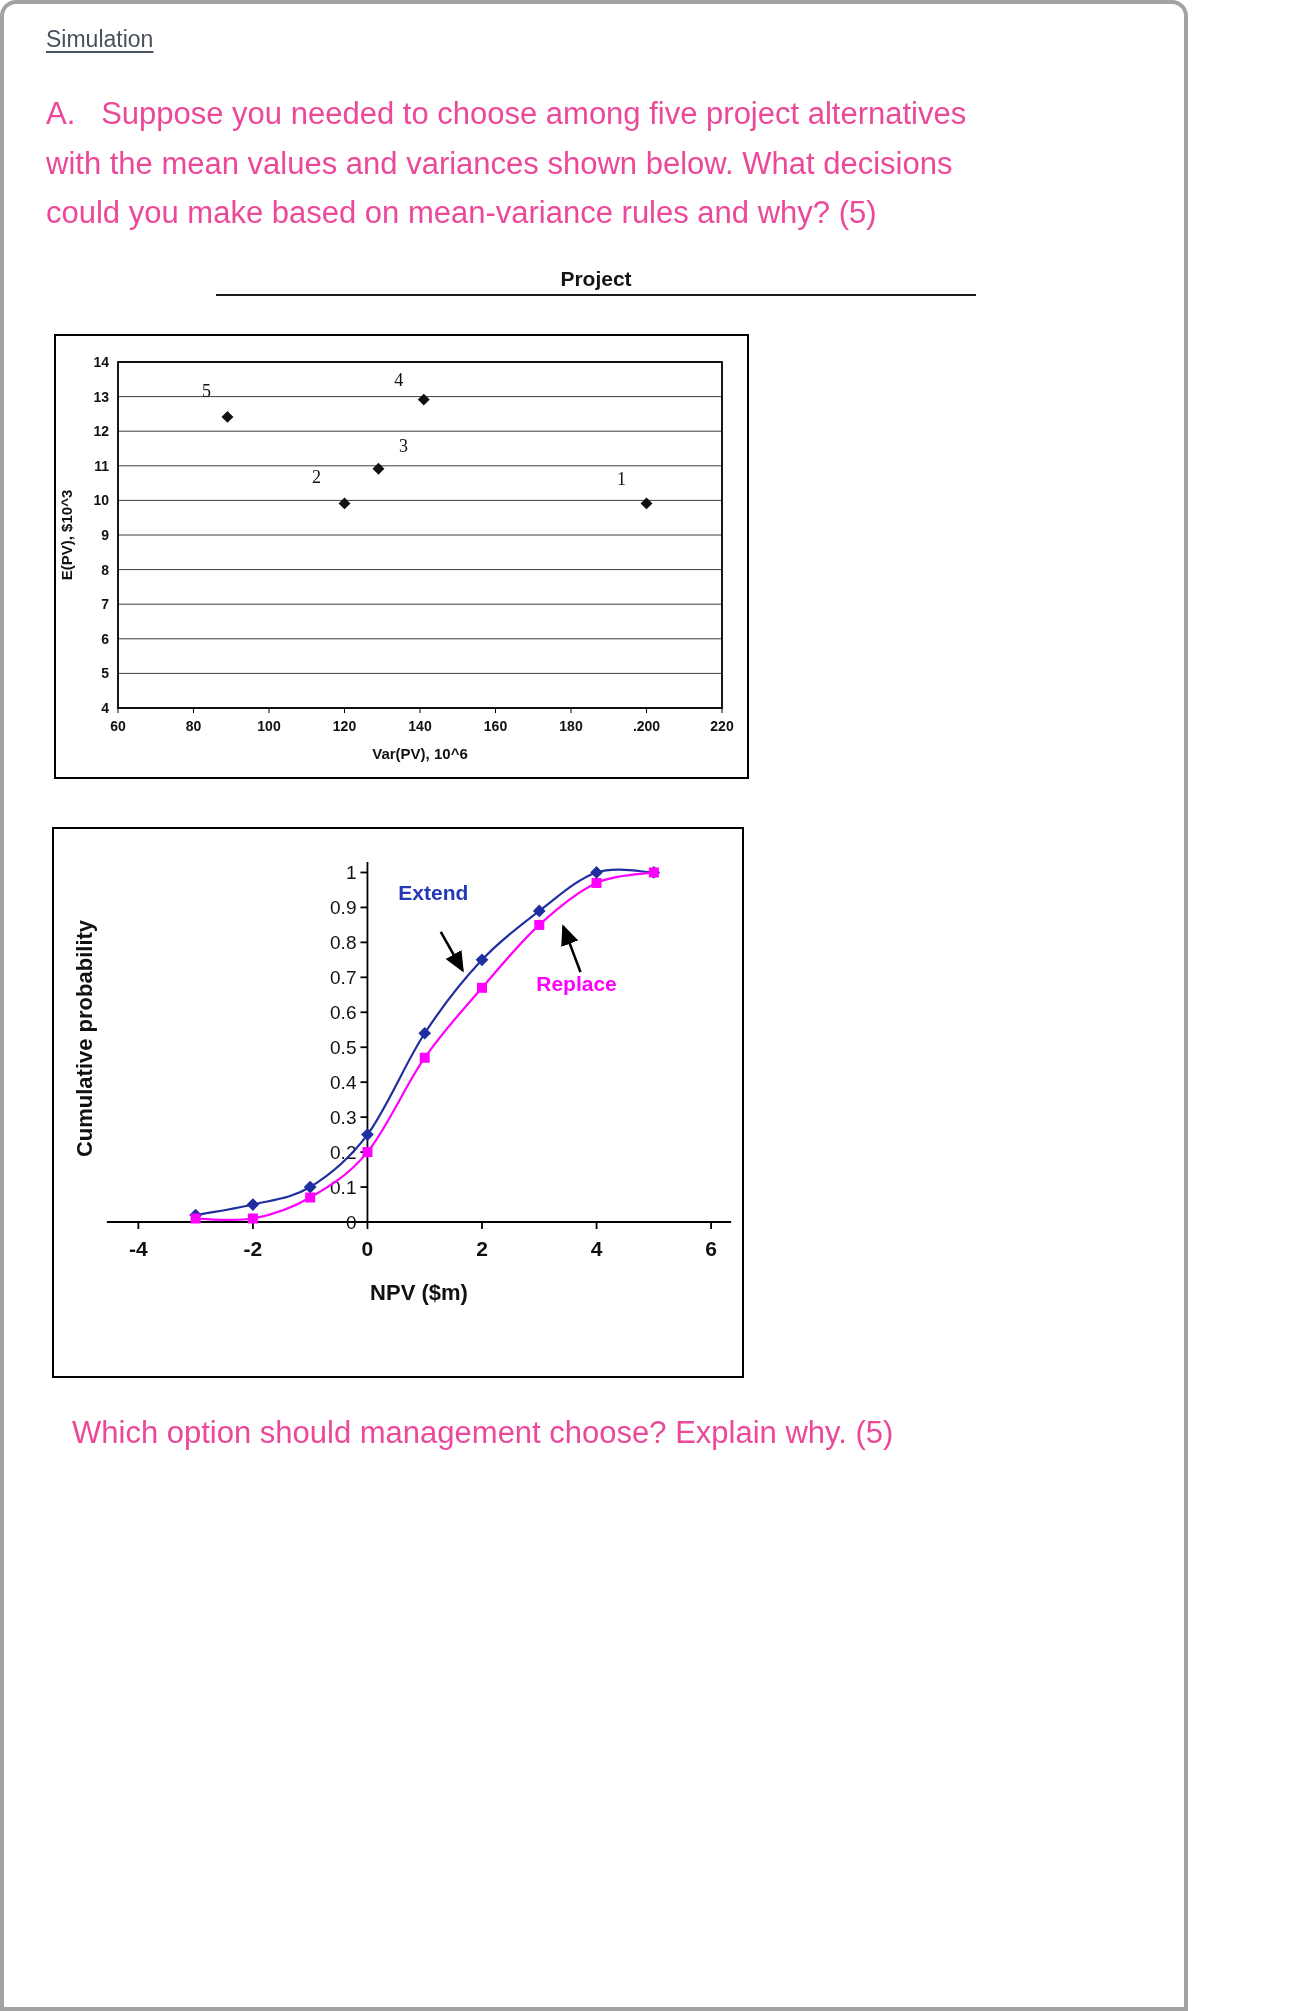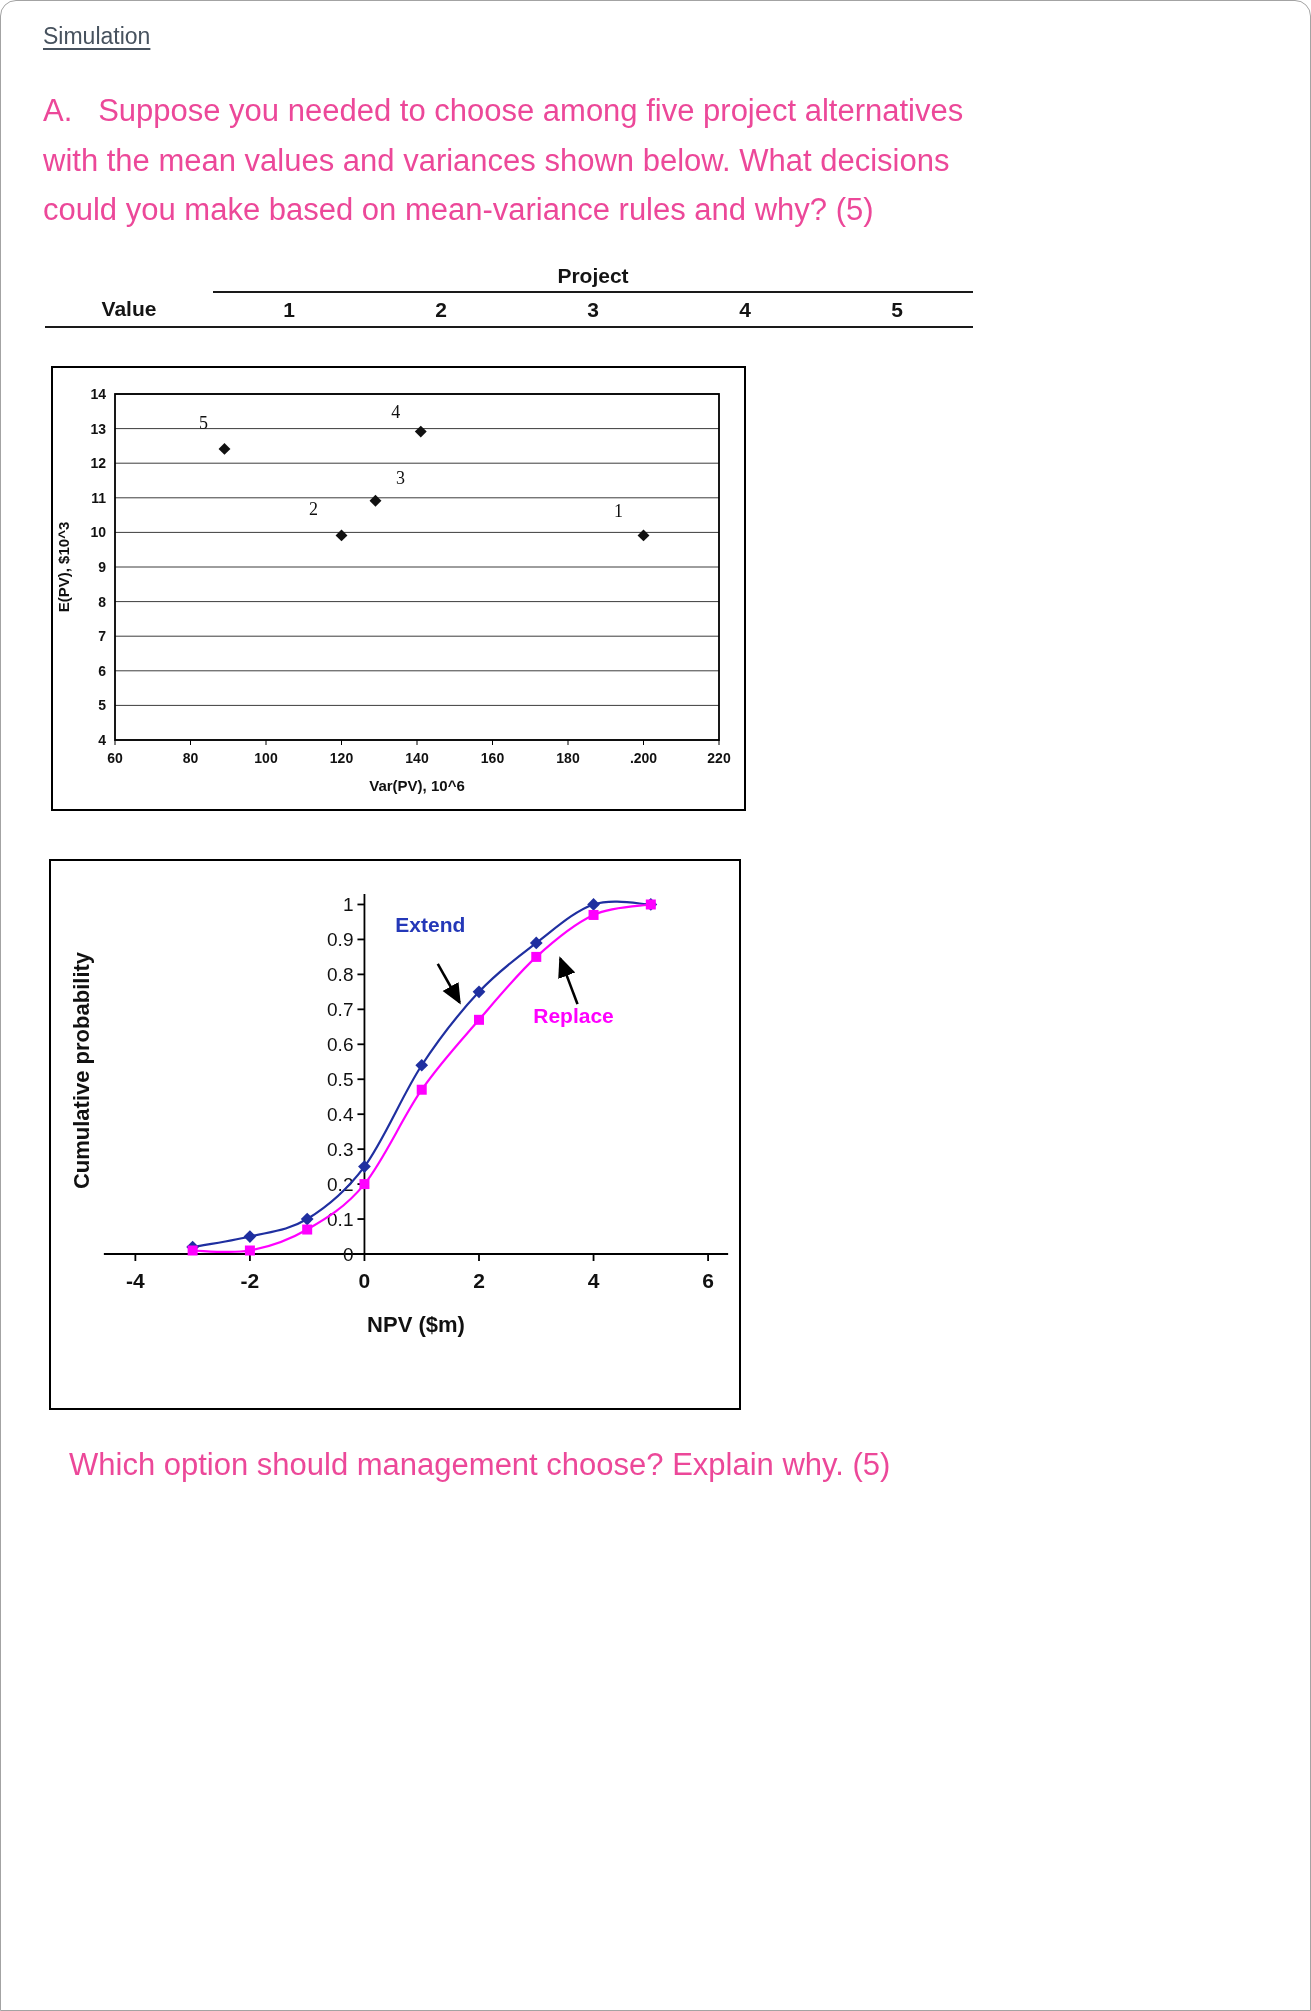--- a/index.html
+++ b/index.html
@@ -2,24 +2,24 @@
 <html><head>
 <meta charset="utf-8">
 <style>
   * { box-sizing: border-box; margin: 0; padding: 0; }
   html, body { background: #ffffff; }
   body {
     font-family: "Liberation Sans", sans-serif;
     color: #4a5560;
   }
   .card {
-    width: 1311px;
+    width: 1188px;
     min-height: 2011px;
     background: #ffffff;
-    border: 1px solid #a3a3a3;
+    border: 4px solid #a3a3a3;
     border-radius: 16px 16px 0 0;
     padding: 22px 24px 60px 42px;
     overflow: hidden;
   }
   .title {
     font-size: 23px;
     font-weight: 400;
     color: #47525e;
     text-decoration: underline;
     text-underline-offset: 4px;
@@ -88,28 +88,20 @@
       <col style="width:152px">
         <col style="width:152px">
         <col style="width:152px">
         <col style="width:152px">
         <col style="width:152px">
     </colgroup>
     <thead>
       <tr>
         <td></td>
         <td class="group-cell" colspan="5">Project</td>
-      </tr>
-      <tr class="colhead">
-        <th>Value</th>
-        <th>1</th>
-        <th>2</th>
-        <th>3</th>
-        <th>4</th>
-        <th>5</th>
       </tr>
     </thead>
     <tbody>
     </tbody>
   </table>
 
   <div class="chart-frame chart1"><svg viewBox="0 0 691 441" width="100%" height="100%">
         <line x1="62" x2="666" y1="26" y2="26" stroke="#3c3c3c" stroke-width="1"></line>
         <text x="53" y="31" text-anchor="end" font-size="14" font-weight="bold" font-family="&quot;Liberation Sans&quot;, sans-serif" fill="#111">14</text>
         <line x1="62" x2="666" y1="60.599999999999966" y2="60.599999999999966" stroke="#3c3c3c" stroke-width="1"></line>

